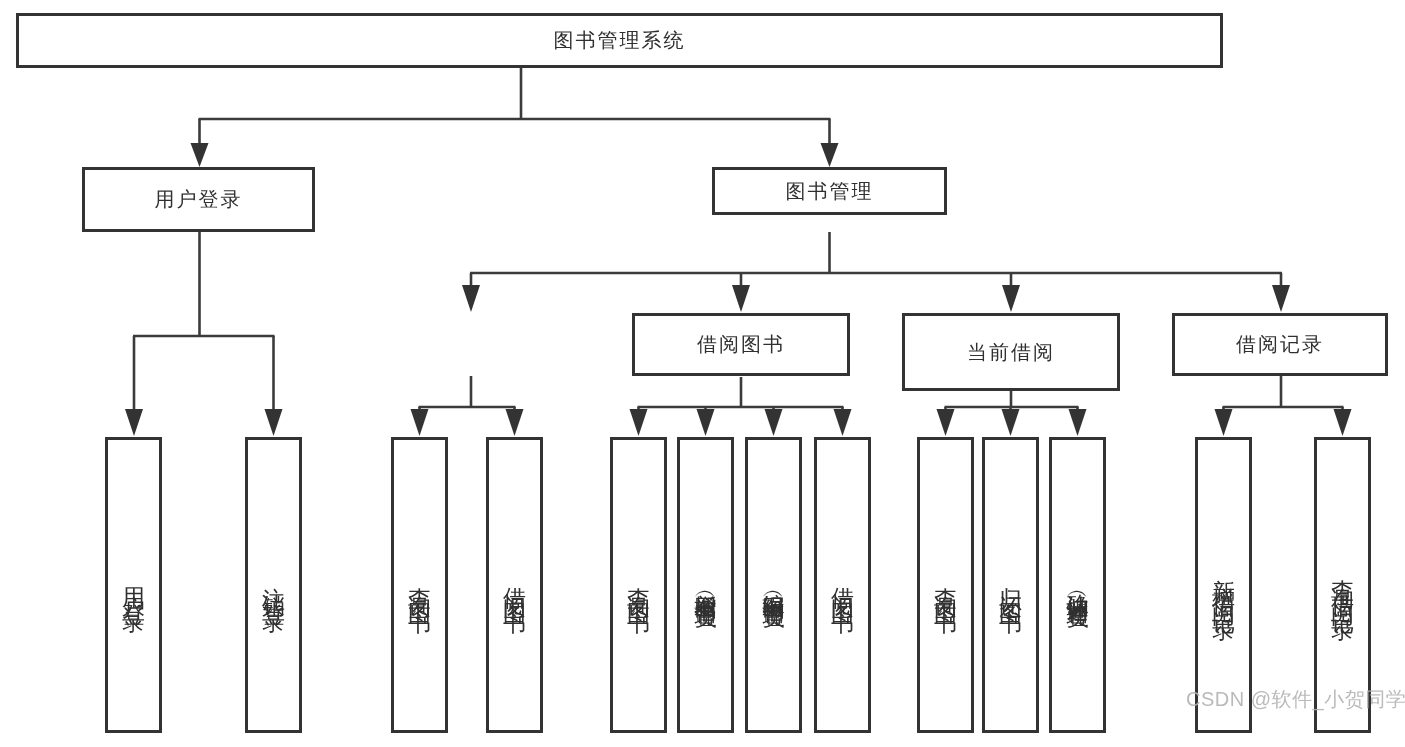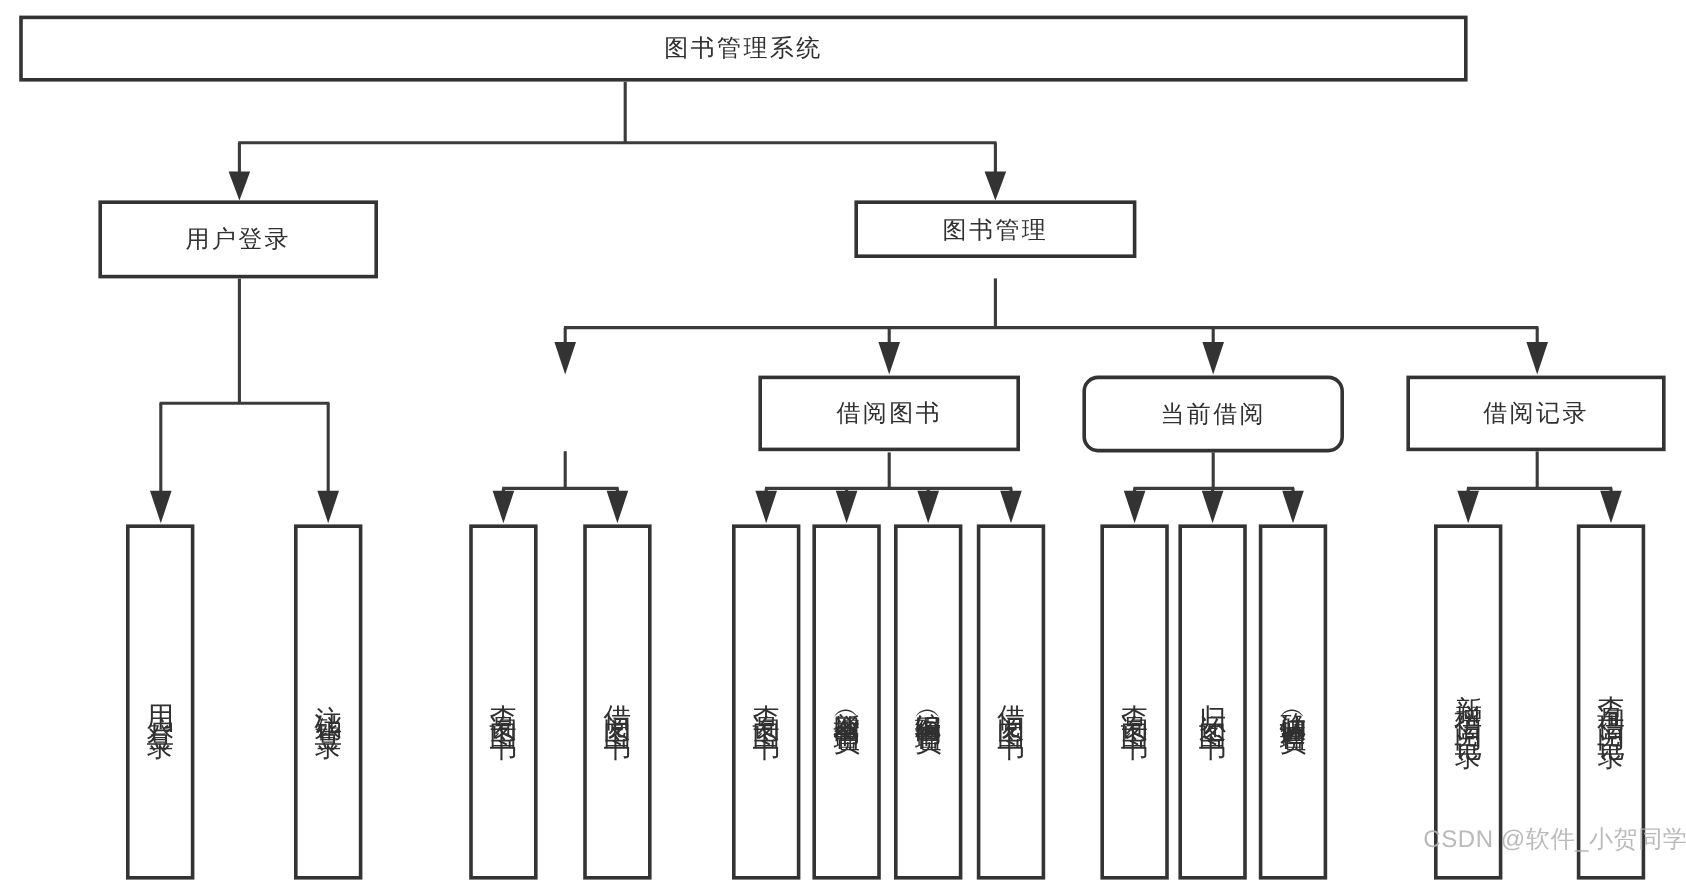--- a/index.html
+++ b/index.html
@@ -39,21 +39,21 @@
     white-space: nowrap;
   }
   
   .n-root   { left: 16px;  top: 13px;  width: 1207px; height: 55px; }
   
   .n-l2a    { left: 82px;  top: 167px; width: 233px; height: 65px; }
   .n-l2b    { left: 712px; top: 167px; width: 235px; height: 48px; }
   
   .n-l3a    { left: 362px;  top: 313px; width: 218px; height: 63px; }
   .n-l3b    { left: 632px;  top: 313px; width: 218px; height: 63px; }
-  .n-l3c    { left: 902px;  top: 313px; width: 218px; height: 64px; border-radius: 13px; }
+  .n-l3c    { left: 902px;  top: 313px; width: 218px; height: 78px; }
   .n-l3d    { left: 1172px; top: 313px; width: 216px; height: 63px; }
   
   .leaf {
     top: 437px;
     width: 57px;
     height: 296px;
   }
   .vtext {
     writing-mode: vertical-rl;
     text-orientation: mixed;

